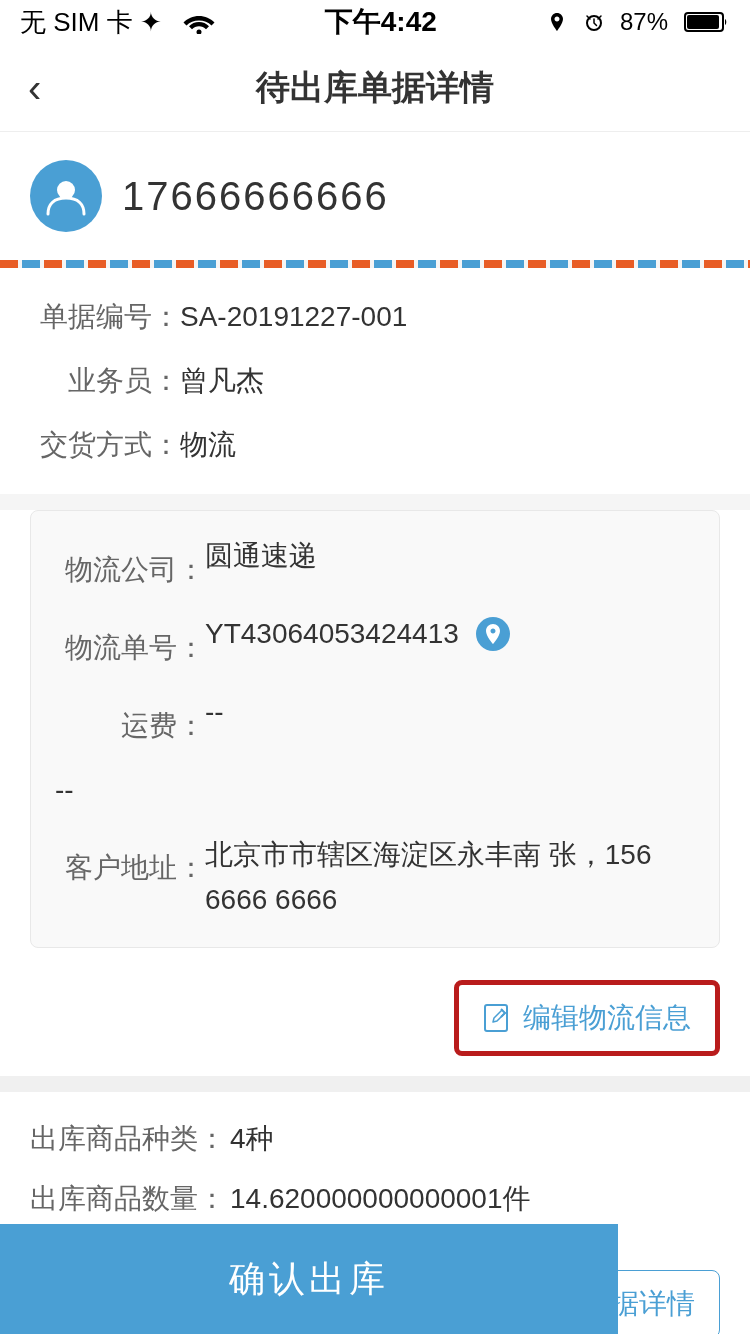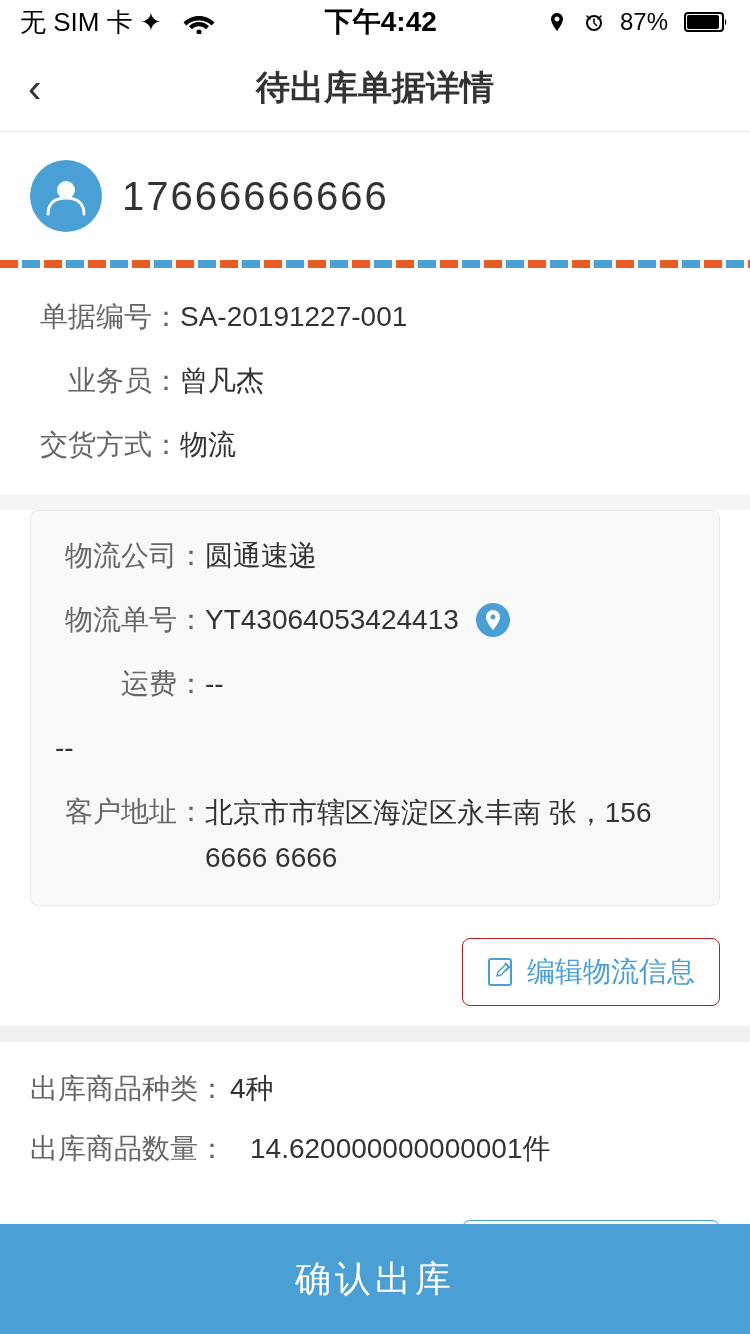--- a/index.html
+++ b/index.html
@@ -139,20 +139,21 @@
       margin-bottom: 22px;
       line-height: 1.5;
     }
     .logistics-row:last-child { margin-bottom: 0; }
     .logistics-label {
       color: #666;
       font-size: 28px;
       min-width: 150px;
       text-align: right;
       flex-shrink: 0;
+      margin-top: 14px;
     }
     .logistics-value {
       color: #333;
       font-size: 28px;
       flex: 1;
       display: flex;
       align-items: center;
       gap: 16px;
     }
     .location-pin {
@@ -162,21 +163,21 @@
     }
 
     
     .edit-btn-row {
       display: flex;
       justify-content: flex-end;
       padding: 16px 30px 20px;
       background: #fff;
     }
     .edit-btn {
-      border: 1px solid #b91c1c;
+      border: 5px solid #b91c1c;
       border-radius: 8px;
       padding: 14px 24px;
       color: #4a9fd4;
       font-size: 28px;
       display: flex;
       align-items: center;
       gap: 10px;
       background: #fff;
       cursor: pointer;
     }
@@ -190,21 +191,21 @@
     
     .goods-section {
       background: #fff;
       padding: 28px 30px;
     }
     .goods-row {
       display: flex;
       align-items: center;
       margin-bottom: 22px;
     }
-    .goods-row:last-child { margin-bottom: 8px; gap: 20px; }
+    .goods-row:last-child { margin-bottom: 8px; }
     .goods-label {
       color: #666;
       font-size: 28px;
       min-width: 200px;
       flex-shrink: 0;
     }
     .goods-value {
       color: #333;
       font-size: 28px;
     }
@@ -233,21 +234,21 @@
     .bottom-spacer {
       height: 180px;
       background: #f5f5f5;
     }
 
     
     .confirm-btn-bar {
       position: fixed;
       bottom: 0;
       left: 0;
-      width: 750px;
+      width: 618px;
       height: 110px;
       background: #4a9fd4;
       display: flex;
       align-items: center;
       justify-content: center;
       cursor: pointer;
     }
     .confirm-btn-text {
       color: #fff;
       font-size: 36px;

